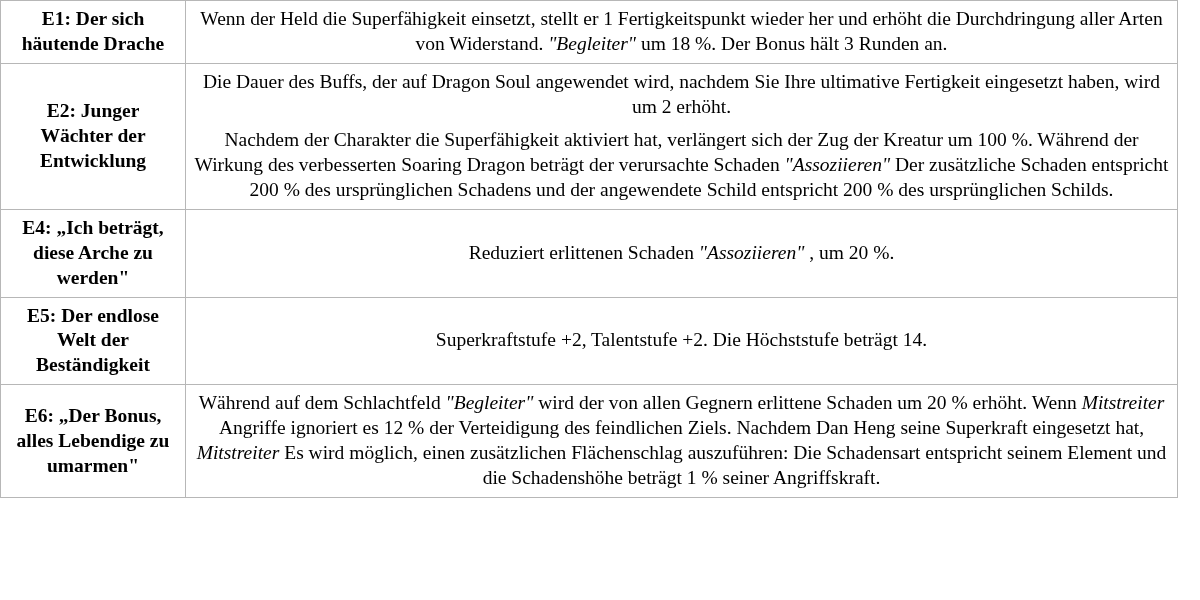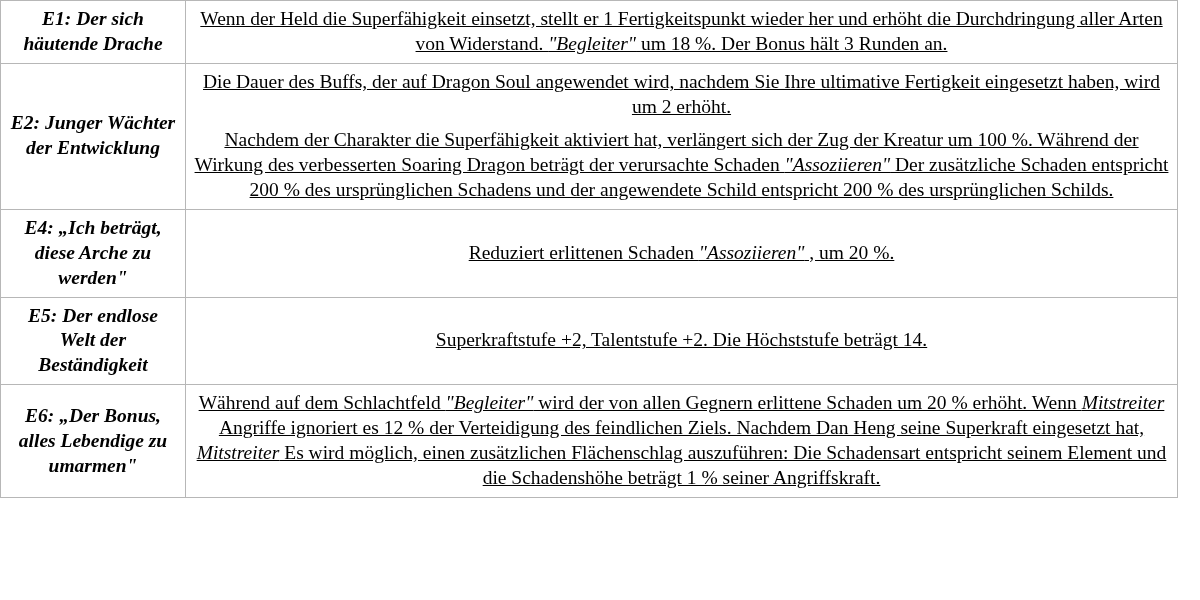--- a/index.html
+++ b/index.html
@@ -32,30 +32,28 @@
     padding: 6px 8px;
     font-size: 19.5px;
     line-height: 1.28;
   }
   td.name-cell {
     width: 168px;
     text-align: center;
     font-weight: bold;
     font-size: 19.5px;
     line-height: 1.3;
-    font-style: italic;
   }
   td.desc-cell {
     text-align: center;
     font-size: 19.5px;
     line-height: 1.3;
   }
   .desc-cell p {
     margin: 0 0 8px 0;
-    text-decoration: underline;
   }
   .desc-cell p:last-child {
     margin-bottom: 0;
   }
   .q {
     font-style: italic;
   }
   
   .clip-top {
     margin-top: -30px;

